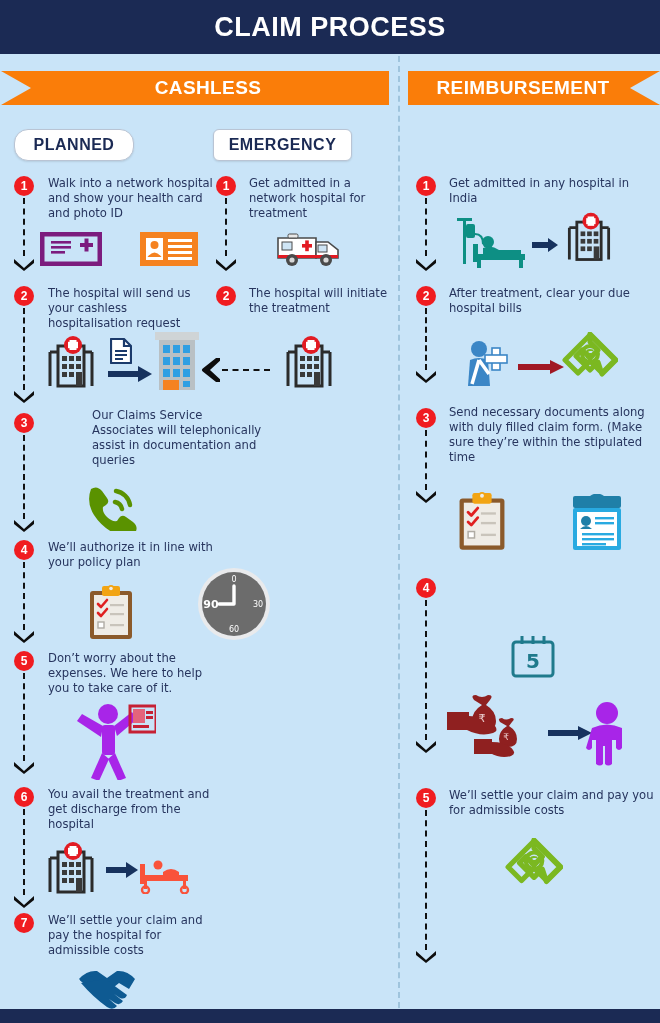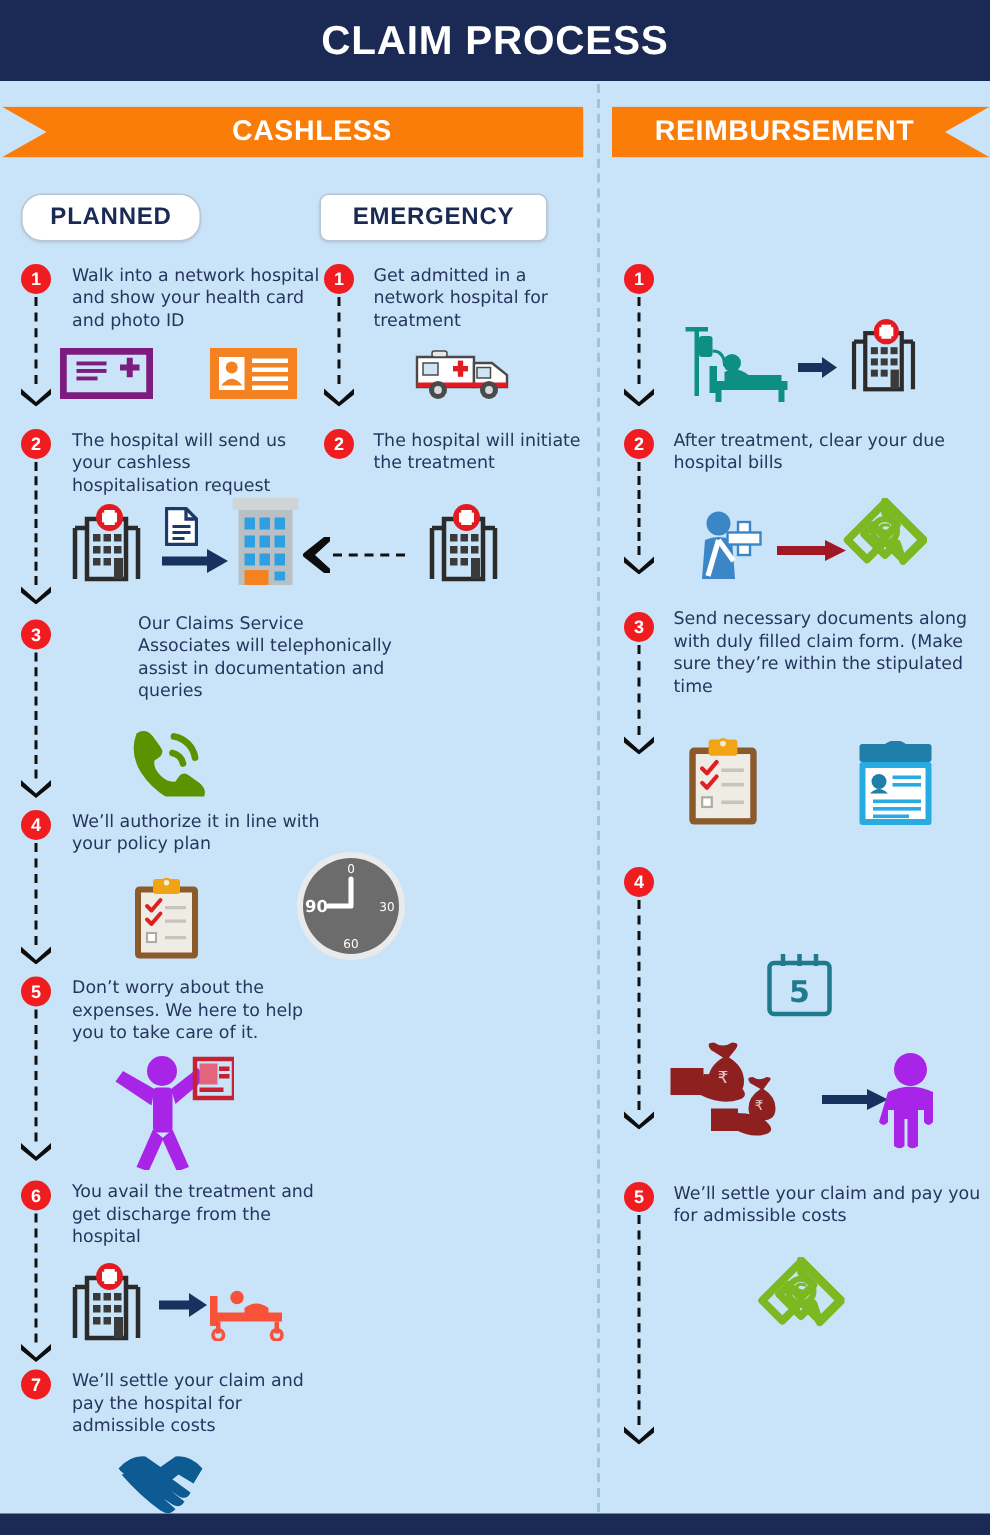--- a/index.html
+++ b/index.html
@@ -80,21 +80,21 @@
     display: flex; align-items: center; justify-content: center;
     box-shadow: 0 1px 2px rgba(0,0,0,0.10);
   }
   .pill-label {
     color: #1b2a54;
     font-size: 16px;
     font-weight: bold;
     letter-spacing: 0.5px;
   }
   #pill-planned   { left: 14px;  top: 129px; width: 120px; border-radius: 14px; }
-  #pill-emergency { left: 213px; top: 129px; width: 152px; }
+  #pill-emergency { left: 213px; top: 129px; width: 139px; }
   .badge {
     position: absolute;
     width: 20px; height: 20px;
     border-radius: 50%;
     background: #f01c20;
     color: #ffffff;
     font-size: 12px;
     font-weight: bold;
     display: flex; align-items: center; justify-content: center;
     line-height: 1;
@@ -455,20 +455,21 @@
       </g>
       <circle cx="33" cy="9" r="9" fill="#e21b23"></circle>
       <g fill="#ffffff">
           <rect x="29.5" y="4" width="7" height="10"></rect>
           <rect x="28" y="5.8" width="10" height="6.4"></rect>
         </g>
     </svg>
   </div>
 
   <div class="badge" style="left:416px; top:176px;">1</div>
+  <div class="step-text" style="left:449px; top:176px; width:200px;">Get admitted in any hospital in India</div>
   <div class="conn" style="left:425px; top:198px; height:58px;"></div>
   <div class="chev" style="left:415px; top:258px;">
     <svg viewBox="0 0 22 13">
         <path d="M1 1 L11 10 L21 1 L21 5 L11 13 L1 5 Z" fill="currentColor"></path>
       </svg>
   </div>
 
   <div class="ico" style="left:455px; top:216px; width:80px; height:56px;">
     <svg viewBox="0 0 80 56">
       <g fill="#0d8f84">

